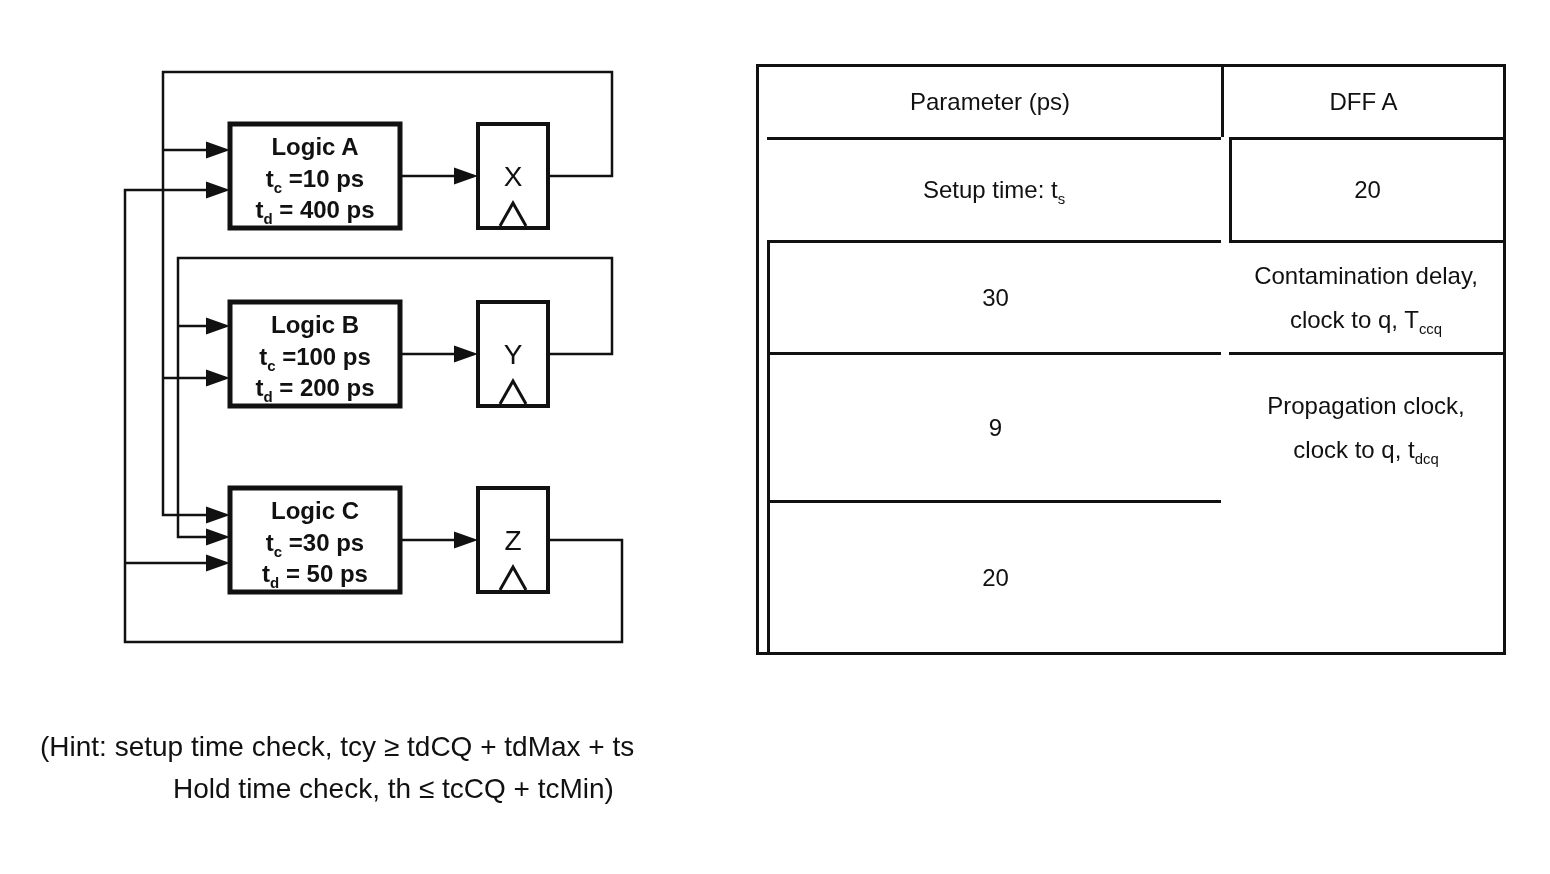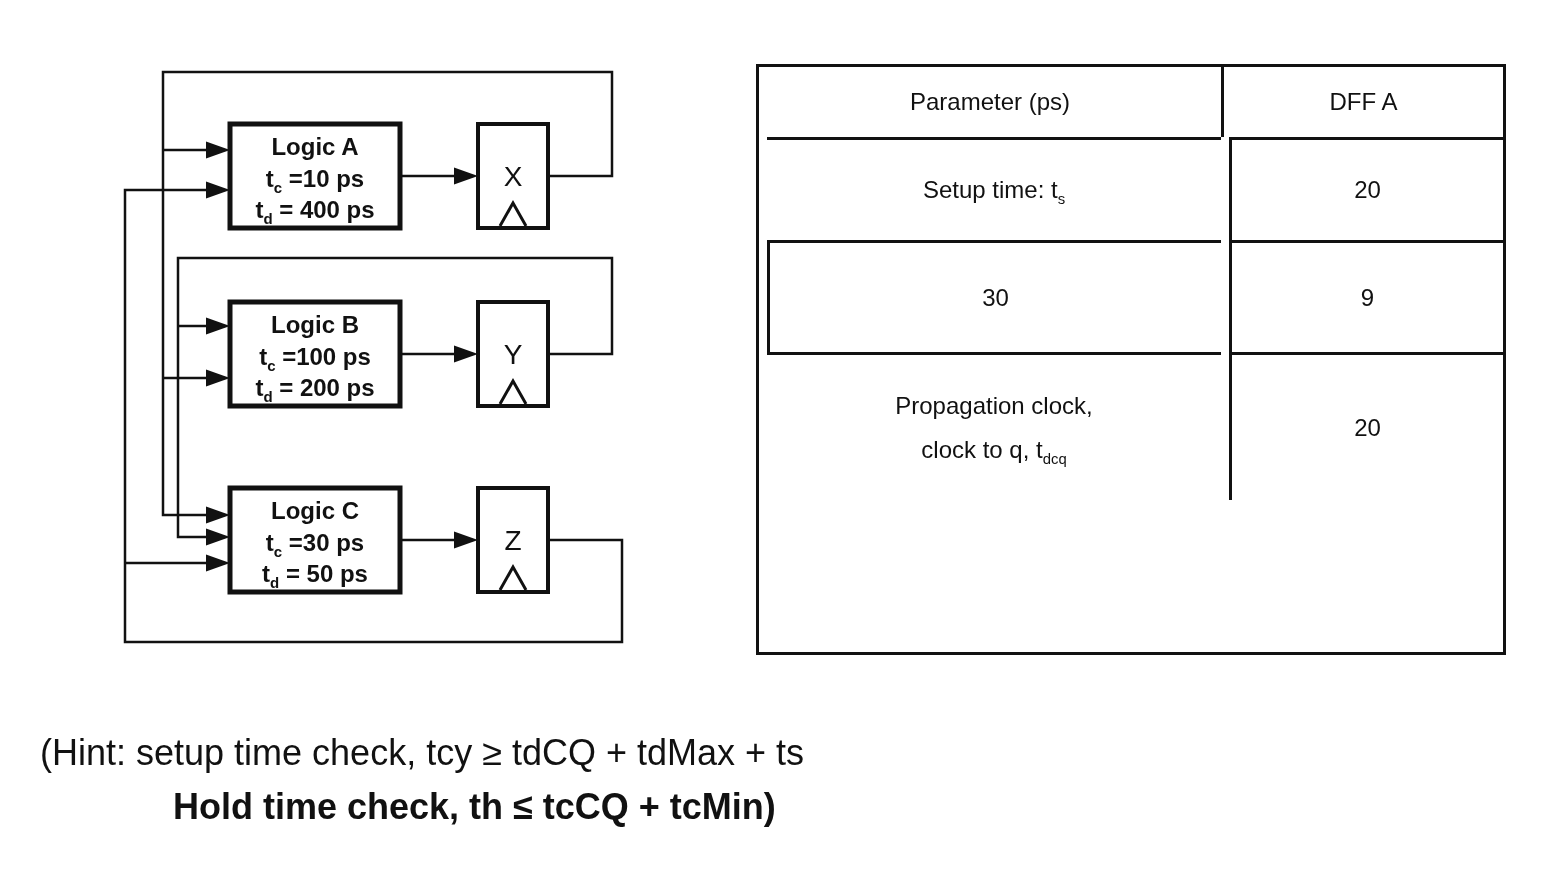--- a/index.html
+++ b/index.html
@@ -25,23 +25,23 @@
     text-align:center;
   }
   .cell.c2{border-left:3px solid #111111;text-align:right;}
   .cell.rline{border-top:3px solid #111111;margin-left:8px;}
   .cell .ln{line-height:1.8;}
   sub{font-size:0.62em;line-height:0;}
 
   
   .hint{
     position:absolute;left:40px;top:726px;
-    font-size:36px;line-height:1.5;color:#111111;white-space:nowrap;
+    font-size:28px;line-height:1.5;color:#111111;white-space:nowrap;
   }
-  .hint-line2{margin-left:133px;font-weight:bold;}
+  .hint-line2{margin-left:133px;}
 </style>
 </head>
 <body>
 
 <div class="canvas">
 
   <svg class="circuit-svg" width="720" height="670" viewBox="0 0 720 670">
     <g stroke="#111111" stroke-width="2.5" fill="none">
 
       <path d="M400,176 H458"></path>
@@ -125,20 +125,24 @@
       <div class="ln"><span>Setup time: t</span><sub>s</sub></div>
     </div>
     <div class="cell c2 rline">
       <div class="ln">20</div>
     </div>
 
     <div class="cell c2 rline">
       <div class="ln">30</div>
     </div>
 
+    <div class="cell rline">
+      <div class="ln">Contamination delay,</div>
+      <div class="ln"><span>clock to q, T</span><sub>ccq</sub></div>
+    </div>
     <div class="cell c2 rline">
       <div class="ln">9</div>
     </div>
 
     <div class="cell rline">
       <div class="ln">Propagation clock,</div>
       <div class="ln"><span>clock to q, t</span><sub>dcq</sub></div>
     </div>
     <div class="cell c2 rline">
       <div class="ln">20</div>

